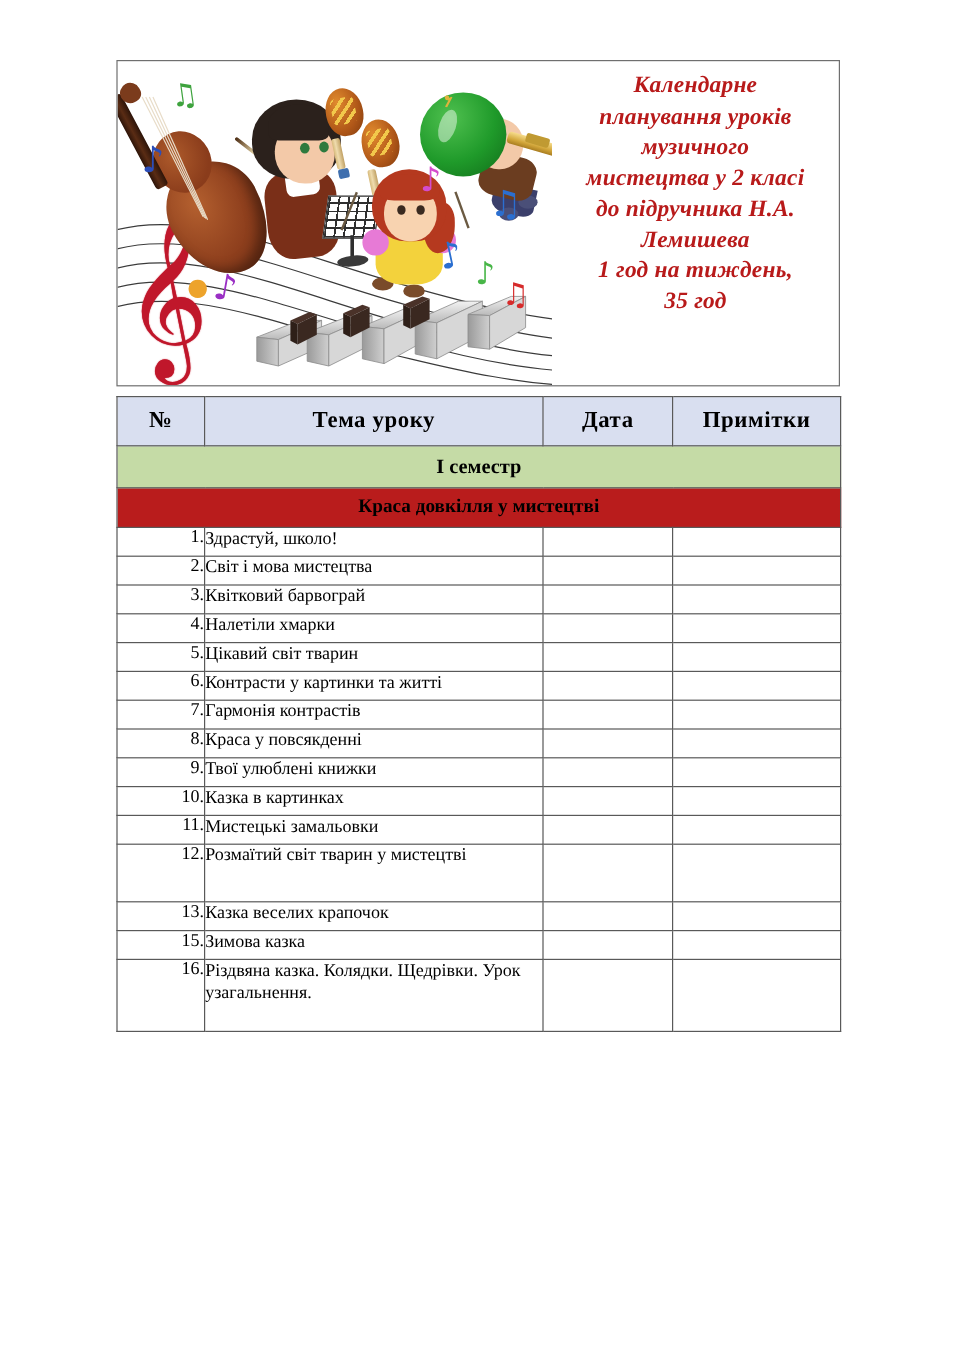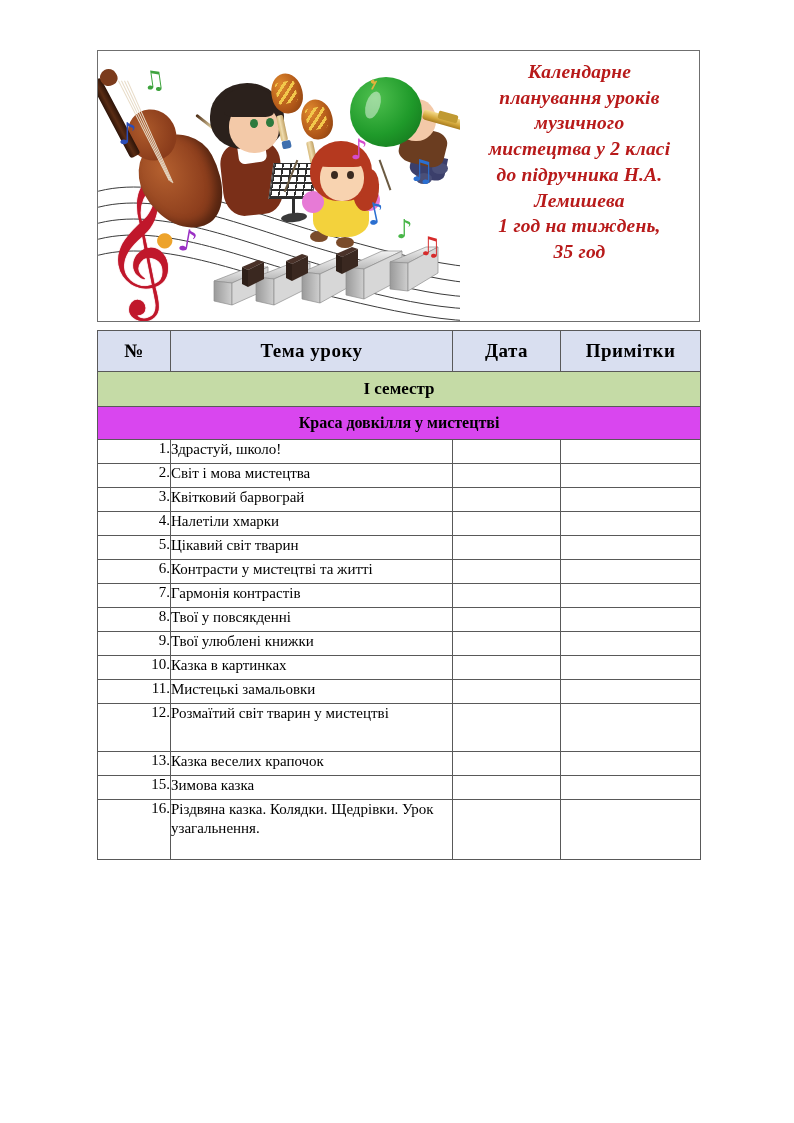--- a/index.html
+++ b/index.html
@@ -261,21 +261,21 @@
   }
   .sem-cell {
     background: #c5dba6;
     text-align: center;
     font-weight: bold;
     font-size: 17px;
     height: 34px;
     line-height: 34px;
   }
   .topic-cell {
-    background: #d946ef;
+    background: #b91c1c;
     text-align: center;
     font-weight: bold;
     font-size: 16px;
     height: 32px;
     line-height: 32px;
     margin-top: 28px;
   }
   .num-cell {
     text-align: right;
     padding: 5px 11px 5px 0;
@@ -493,33 +493,33 @@
       <td class="blank-cell"></td>
     </tr>
     <tr>
       <td class="num-cell">5.</td>
       <td class="lesson-cell">Цікавий світ тварин</td>
       <td class="blank-cell"></td>
       <td class="blank-cell"></td>
     </tr>
     <tr>
       <td class="num-cell">6.</td>
-      <td class="lesson-cell">Контрасти у мистецтві та житті</td>
+      <td class="lesson-cell">Контрасти у картинки та житті</td>
       <td class="blank-cell"></td>
       <td class="blank-cell"></td>
     </tr>
     <tr>
       <td class="num-cell">7.</td>
       <td class="lesson-cell">Гармонія контрастів</td>
       <td class="blank-cell"></td>
       <td class="blank-cell"></td>
     </tr>
     <tr>
       <td class="num-cell">8.</td>
-      <td class="lesson-cell">Твої у повсякденні</td>
+      <td class="lesson-cell">Краса у повсякденні</td>
       <td class="blank-cell"></td>
       <td class="blank-cell"></td>
     </tr>
 
     <tr>
       <td class="num-cell">9.</td>
       <td class="lesson-cell">Твої улюблені книжки</td>
       <td class="blank-cell"></td>
       <td class="blank-cell"></td>
     </tr>

